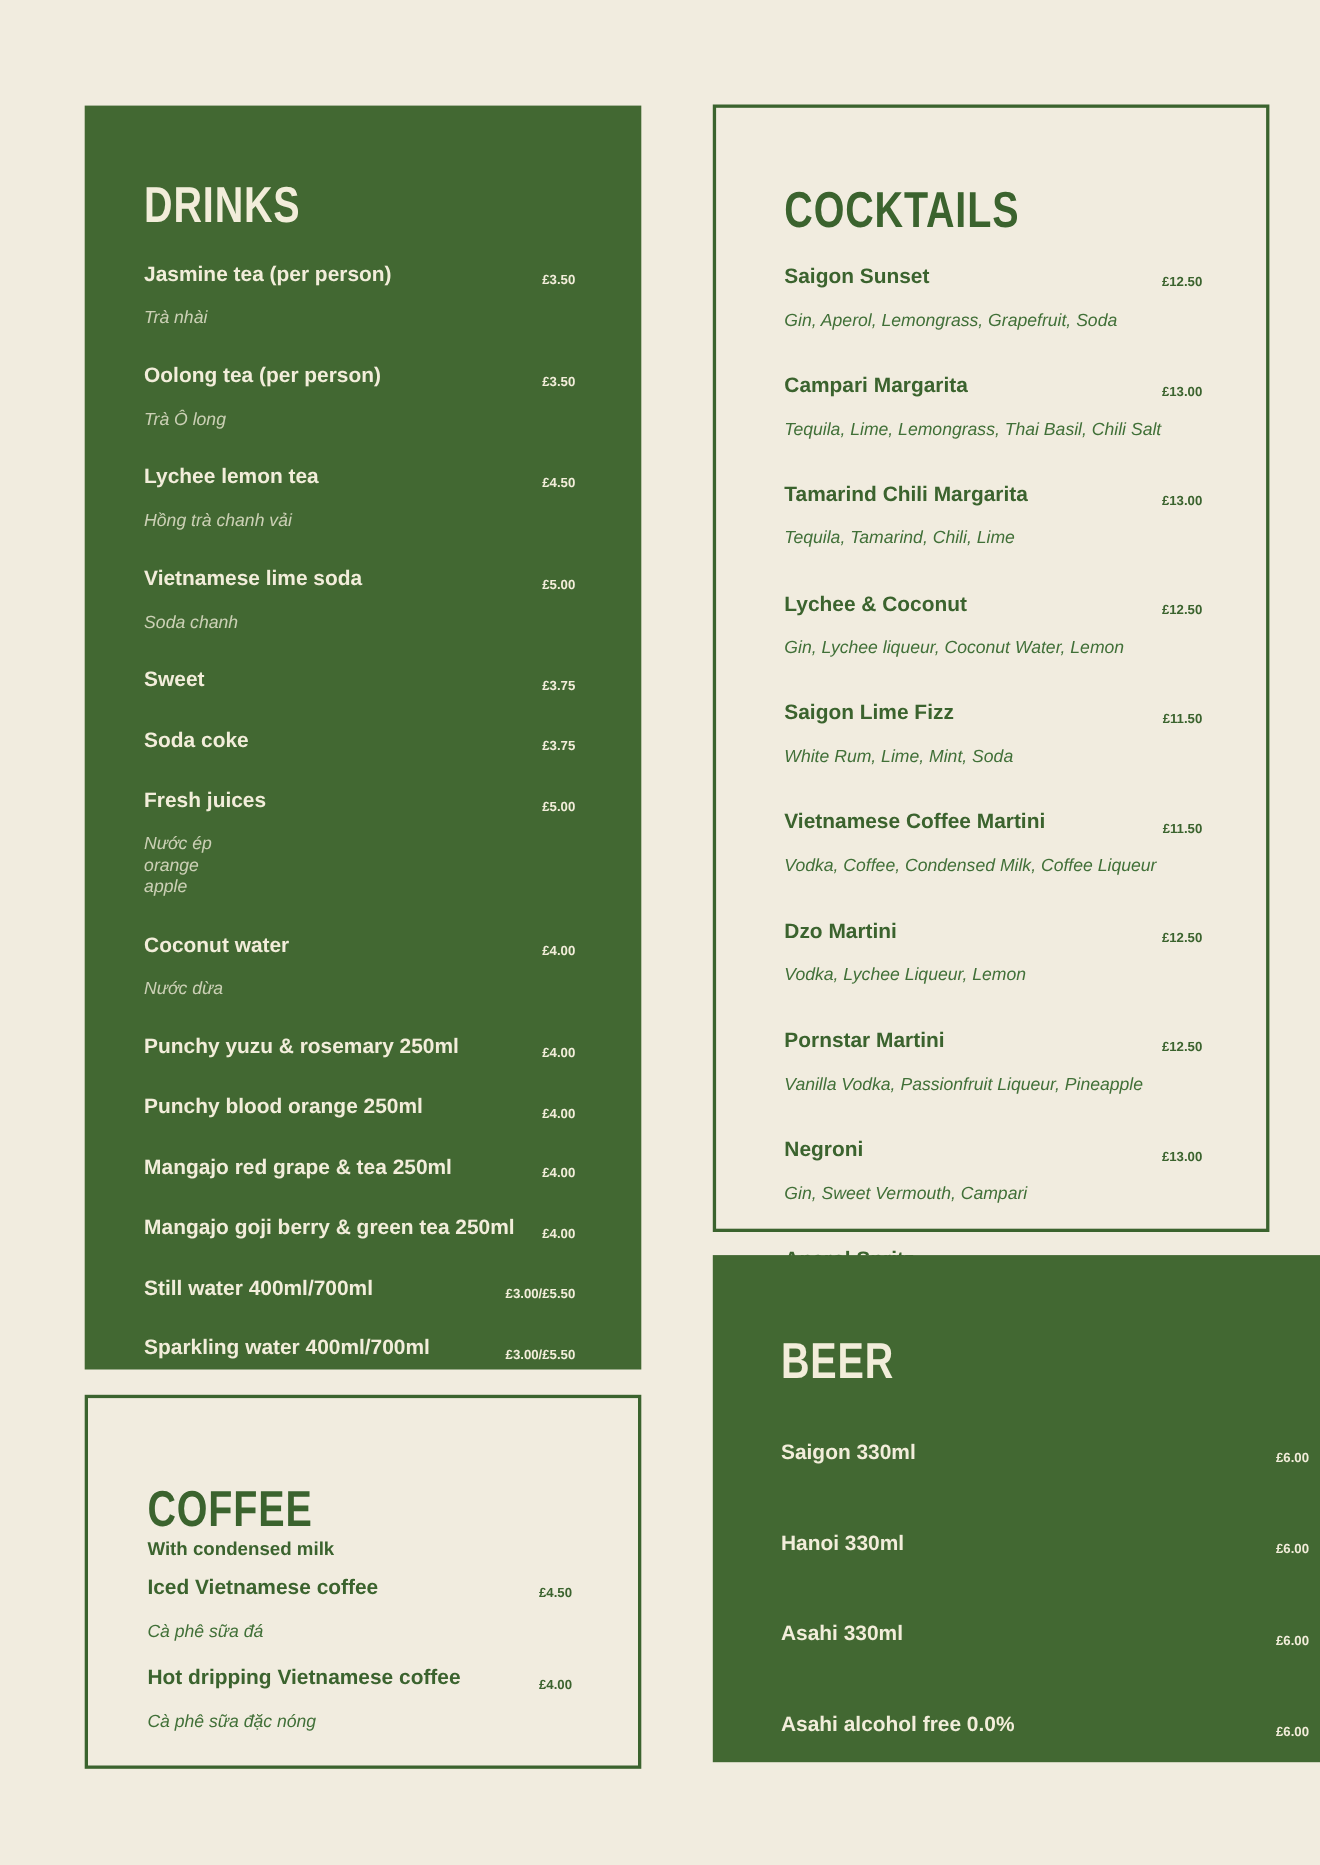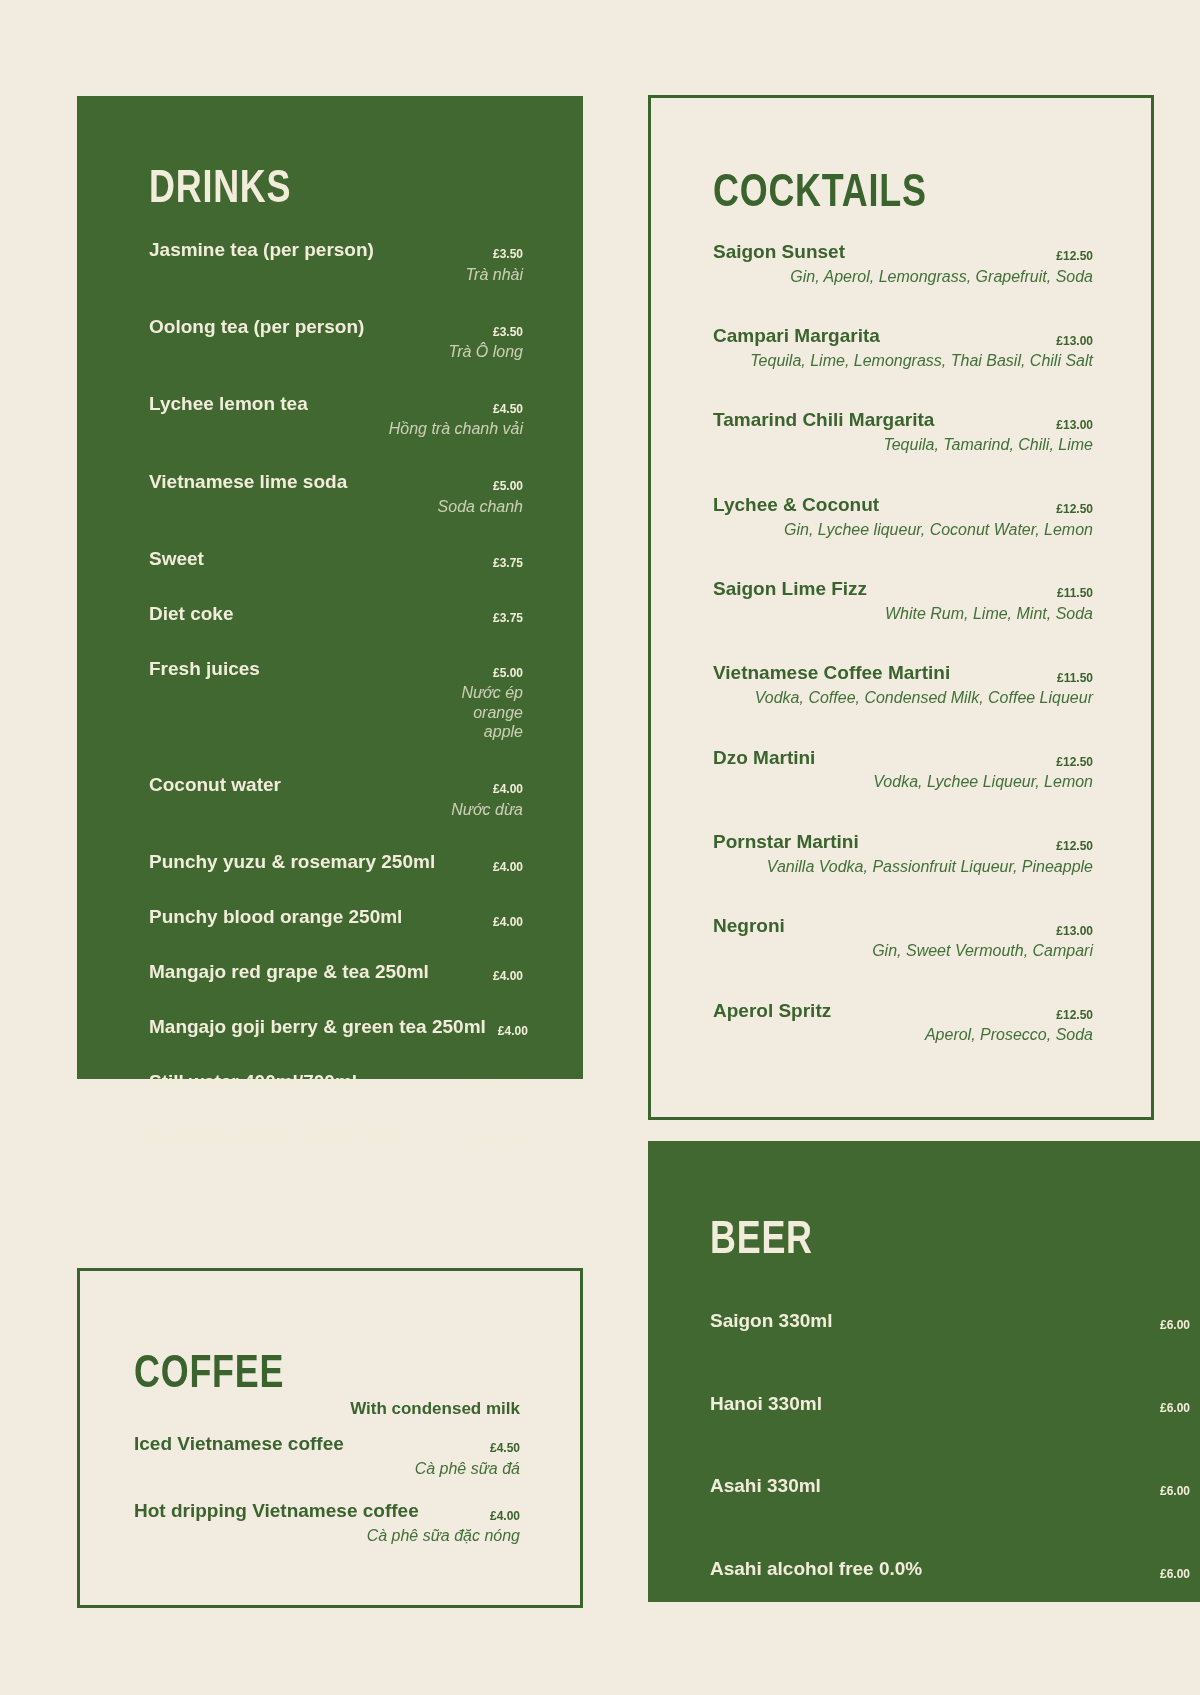--- a/index.html
+++ b/index.html
@@ -8,21 +8,21 @@
     position:relative;
     width:1200px;height:1695px;
     background:#f1ecdf;
     font-family:"Liberation Sans",sans-serif;
     overflow:hidden;
   }
   .panel{position:absolute;box-sizing:border-box;}
   .panel.green{background:#426832;}
   .panel.outlined{background:#f1ecdf;border:3px solid #3b632e;}
 
-  .panel-drinks   {left:77px;  top:96px;   width:506px; height:983px; padding:36px 60px 0 72px;}
+  .panel-drinks   {left:77px;  top:96px;   width:506px; height:1149px; padding:36px 60px 0 54px;}
   .panel-cocktails{left:648px; top:95px;   width:506px; height:1025px; padding:38px 58px 0 62px;}
   .panel-coffee   {left:77px;  top:1268px; width:506px; height:340px;  padding:46px 60px 0 54px;}
   .panel-beer     {left:648px; top:1141px; width:600px; height:461px;  padding:42px 58px 0 62px;}
 
   .sec-title{
     font-weight:bold;
     font-size:46px;
     line-height:1;
     letter-spacing:1px;
     transform:scaleX(0.78);
@@ -34,32 +34,31 @@
   .panel-drinks .sec-title{margin-bottom:30px;}
   .panel-cocktails .sec-title{margin-bottom:28px;}
   .panel-beer .sec-title{margin-bottom:50px;}
   .panel-coffee .sec-title{margin-bottom:0;}
 
   .sec-sub{
     font-weight:bold;
     font-size:17px;
     color:#3b632e;
     margin:5px 0 14px 0;
-    text-align:right;
   }
 
   .item{margin-bottom:32px;}
   .panel-cocktails .item{margin-bottom:39px;}
   .panel-coffee .item{margin-bottom:22px;}
   .panel-beer .item{margin-bottom:60px;}
 
   .row{display:flex;justify-content:space-between;align-items:flex-end;}
   .nm{font-weight:bold;font-size:19px;line-height:1.2;white-space:nowrap;}
   .pr{font-weight:bold;font-size:12px;line-height:1.2;white-space:nowrap;margin-left:12px;}
-  .sub{font-style:italic;font-size:16px;line-height:1.22;margin-top:3px;white-space:pre-line;text-align:right;}
+  .sub{font-style:italic;font-size:16px;line-height:1.22;margin-top:18px;white-space:pre-line;}
   .sub:empty{display:none;}
 
   .on-green .nm,.on-green .pr{color:#f2edda;}
   .on-green .sub{color:rgba(242,237,218,0.78);}
   .on-cream .nm,.on-cream .pr{color:#3b632e;}
   .on-cream .sub{color:#417038;}
 </style>
 </head>
 <body>
 
@@ -98,21 +97,21 @@
     </div>
     <div class="item">
       <div class="row">
           <span class="nm">Sweet</span>
           <span class="pr">£3.75</span>
         </div>
 
     </div>
     <div class="item">
       <div class="row">
-          <span class="nm">Diet coke</span>
+          <span class="nm">Soda coke</span>
           <span class="pr">£3.75</span>
         </div>
 
     </div>
     <div class="item">
       <div class="row">
           <span class="nm">Fresh juices</span>
           <span class="pr">£5.00</span>
         </div>
       <div class="sub">Nước ép

